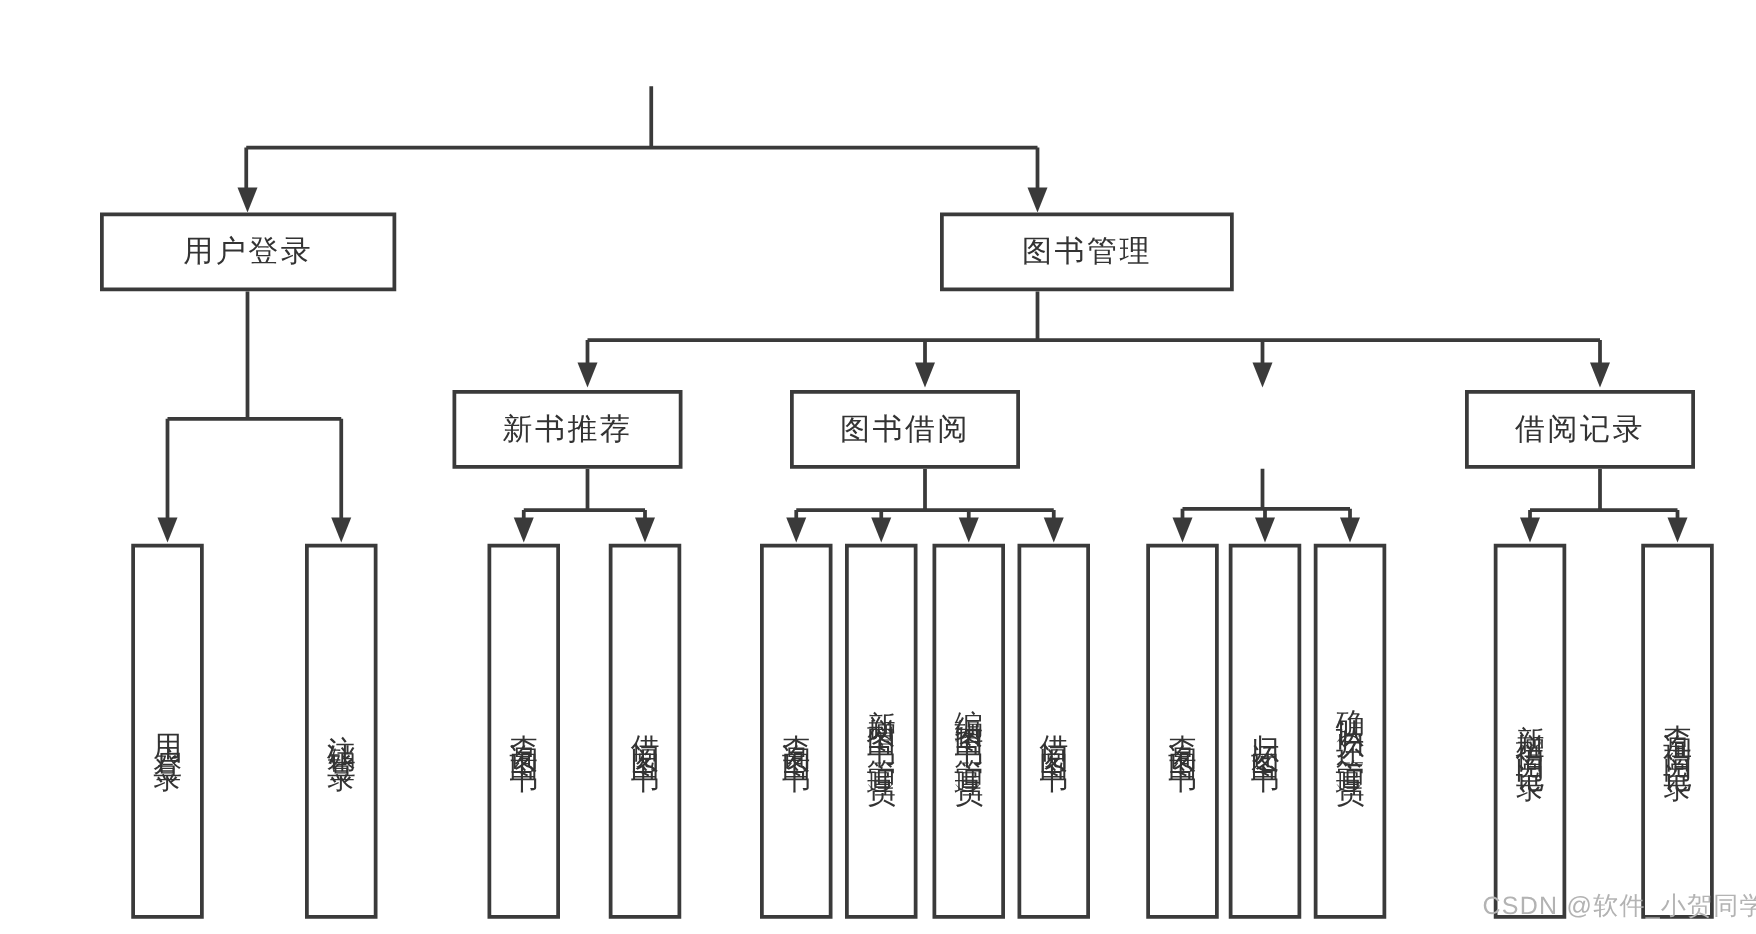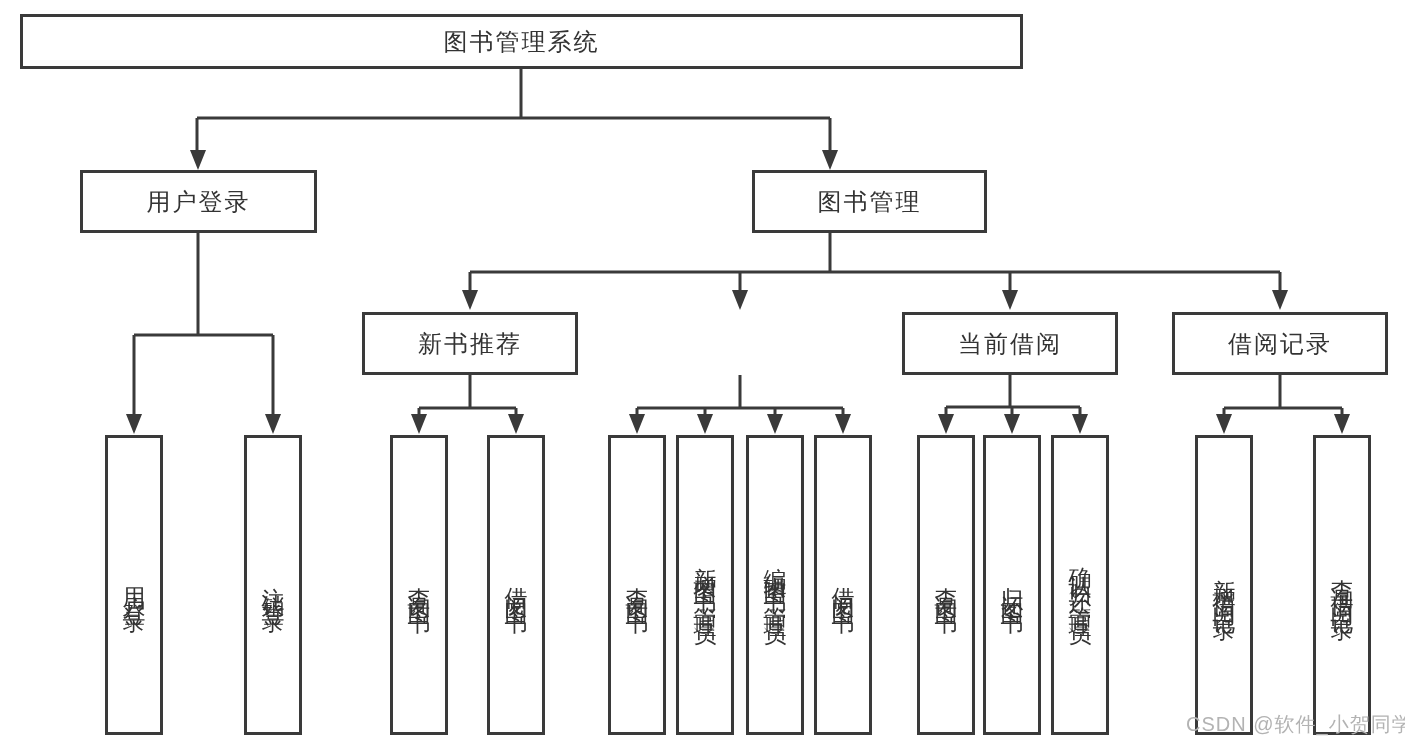--- a/index.html
+++ b/index.html
@@ -43,21 +43,21 @@
     font-size: 23px;
     letter-spacing: 8px;
     white-space: nowrap;
   }
   
   .n-root   { left: 20px;  top: 14px;  width: 1003px; height: 55px; }
   
   .n-ul     { left: 80px;  top: 170px; width: 237px;  height: 63px; }
   .n-bm     { left: 712px; top: 170px; width: 235px;  height: 63px; margin-left: 40px; }
   
-  .n-l3     { top: 312px; width: 216px; height: 63px; }
+  .n-l3     { top: 312px; width: 184px; height: 63px; }
   .n-nb     { left: 362px;  }
   .n-bb     { left: 632px;  }
   .n-cb     { left: 902px;  }
   .n-br     { left: 1172px; }
   
   .leaf     { top: 435px; width: 58px; height: 300px; }
   .lf-ul1   { left: 105px;  }
   .lf-ul2   { left: 244px;  }
   .lf-nb1   { left: 390px;  }
   .lf-nb2   { left: 487px;  }
@@ -112,36 +112,33 @@
       <polygon points="767,414 783,414 775,434"></polygon>
       <polygon points="835,414 851,414 843,434"></polygon>
       <polygon points="938,414 954,414 946,434"></polygon>
       <polygon points="1004,414 1020,414 1012,434"></polygon>
       <polygon points="1072,414 1088,414 1080,434"></polygon>
       <polygon points="1216,414 1232,414 1224,434"></polygon>
       <polygon points="1334,414 1350,414 1342,434"></polygon>
     </g>
   </svg>
 
-  <div class="node n-root">
-    <span>图书管理系统</span>
-  </div>
 
   <div class="node n-ul">
     <span>用户登录</span>
   </div>
   <div class="node n-bm">
     <span>图书管理</span>
   </div>
 
   <div class="node n-l3 n-nb">
     <span>新书推荐</span>
   </div>
-  <div class="node n-l3 n-cb">
-    <span>当前借阅</span>
+  <div class="node n-l3 n-bb">
+    <span>图书借阅</span>
   </div>
   <div class="node n-l3 n-br">
     <span>借阅记录</span>
   </div>
 
   <div class="node leaf lf-ul1">
     <span class="vtext">用户登录</span>
   </div>
   <div class="node leaf lf-ul2">
     <span class="vtext">注销登录</span>

